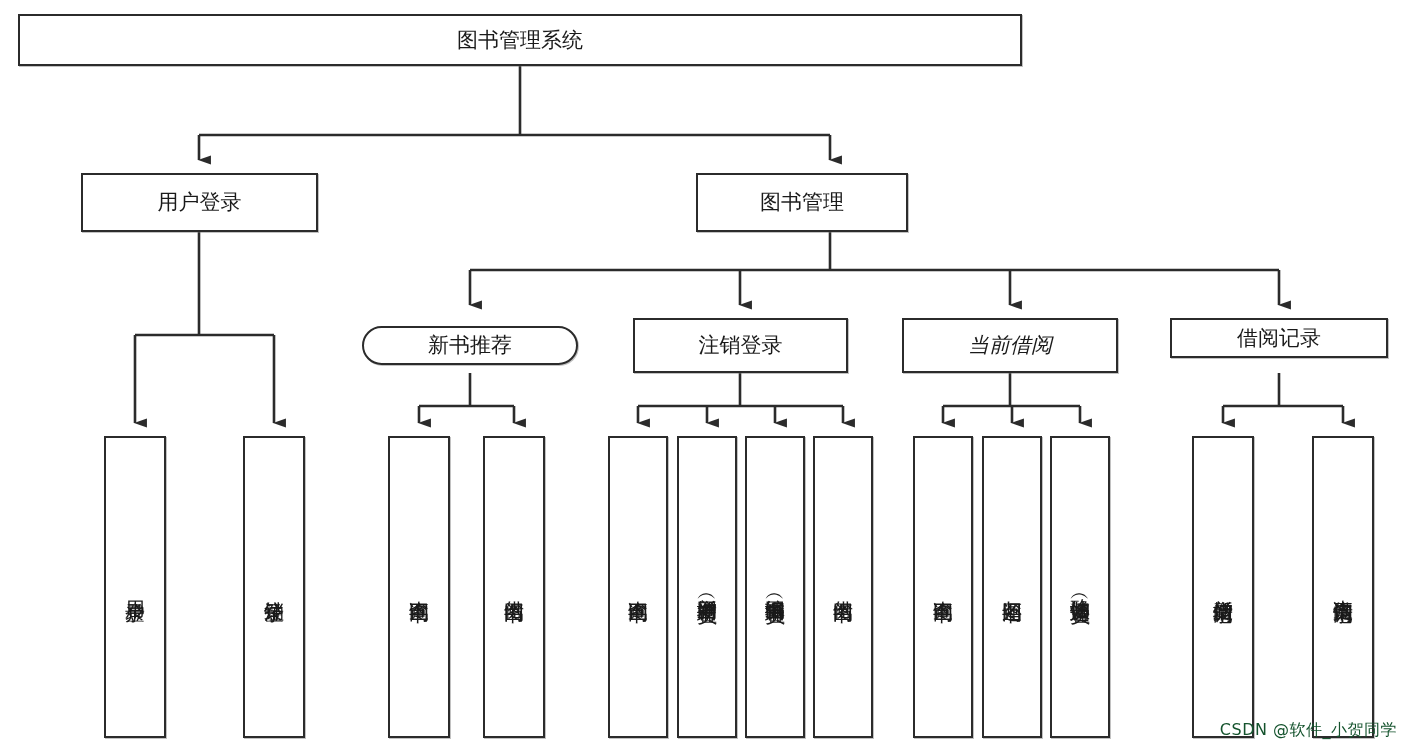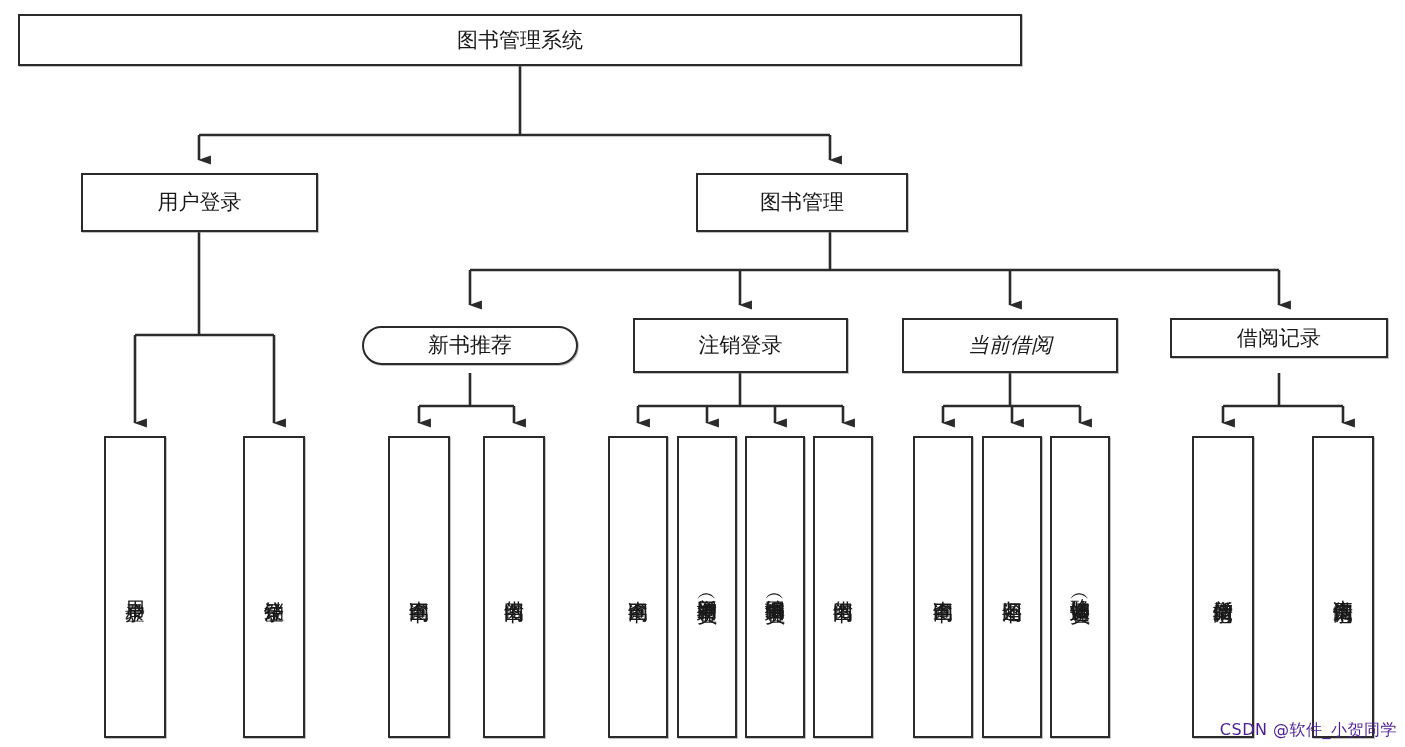--- a/index.html
+++ b/index.html
@@ -63,21 +63,21 @@
     line-height: 1.15;
     letter-spacing: 1px;
     white-space: normal;
     max-height: 100%;
   }
   #watermark {
     position: absolute;
     right: 8px;
     bottom: 6px;
     font-size: 16px;
-    color: #4c1d95;
+    color: #14532d;
     letter-spacing: 0.5px;
     white-space: nowrap;
     user-select: none;
   }
 </style>
 </head>
 <body>
 
 <div id="diagram-root">
 

